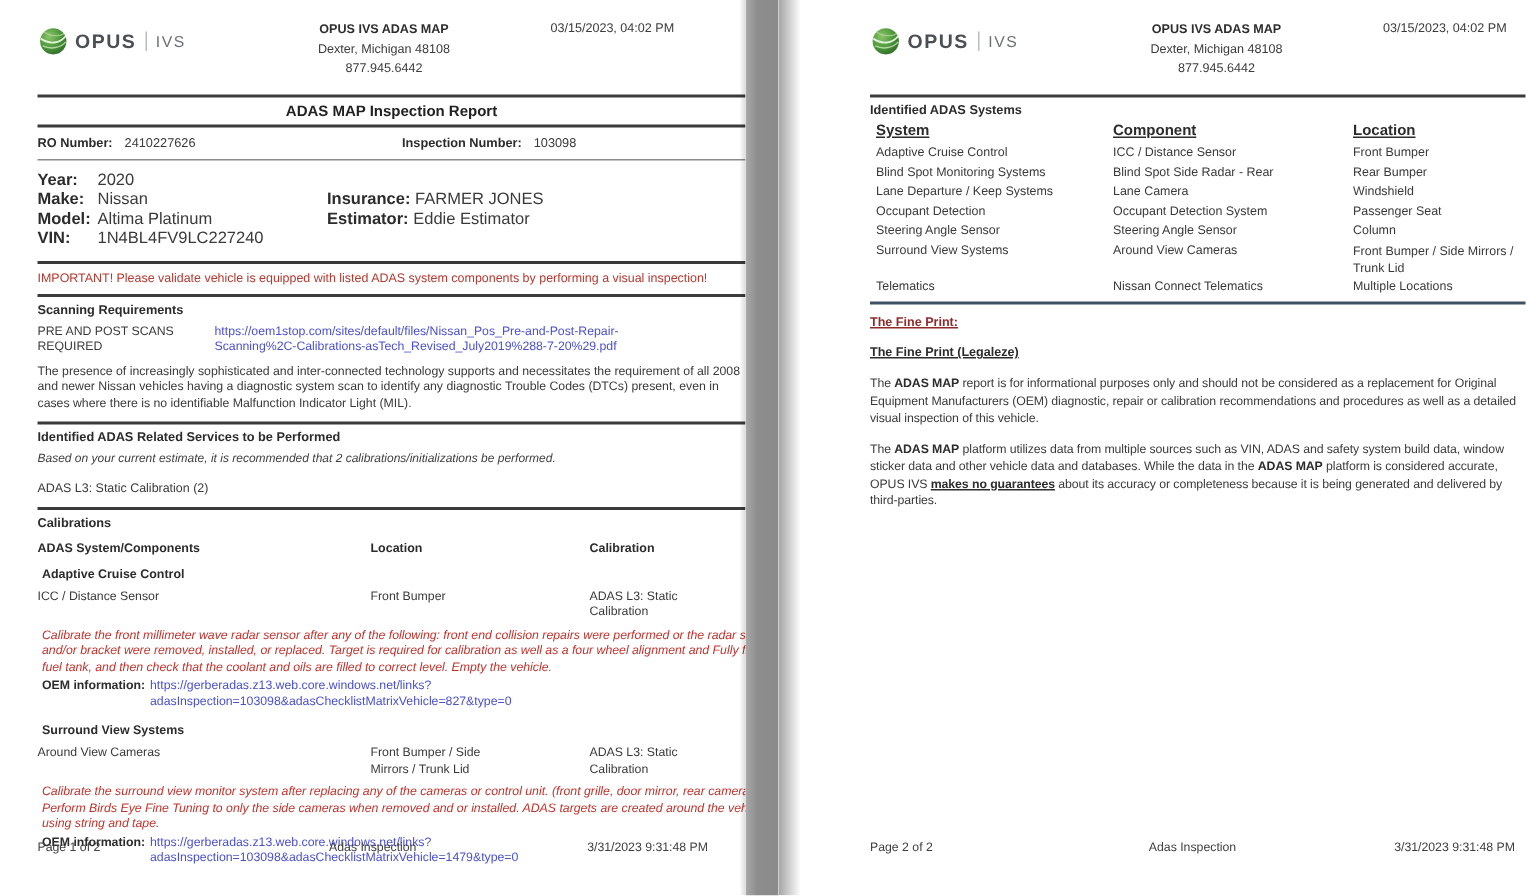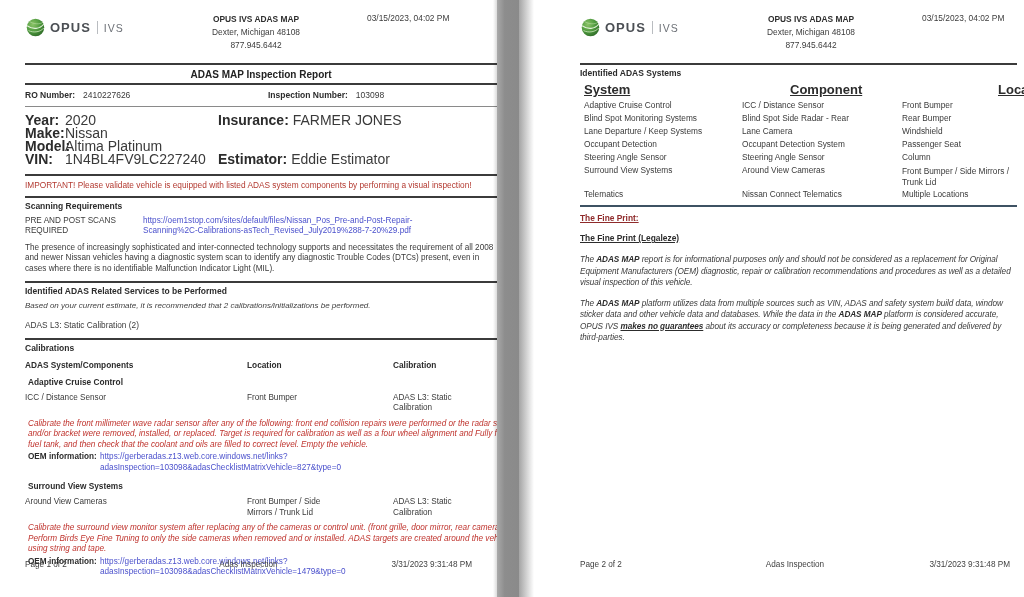--- a/index.html
+++ b/index.html
@@ -37,21 +37,21 @@
   .rule-blue{border-top:2.5px solid #3e5263;}
 
   
   .title-band{margin-top:3px;border-top:2px solid #3b3b3b;border-bottom:2px solid #3b3b3b;padding:4px 0 3px;}
   .report-title{text-align:center;font-size:10px;font-weight:bold;color:#222;}
   .ro-row{display:flex;align-items:baseline;padding:5px 0 6px;font-size:8.5px;}
   .ro-left{width:243px;flex:0 0 auto;}
   .lbl{font-weight:bold;color:#2c2c2c;}
   .val{color:#3a3a3a;}
   .sp8{display:inline-block;width:8px;}
-  .veh{display:flex;padding:7px 0 8px;font-size:14px;}
+  .veh{display:flex;padding:7px 0 8px;font-size:11px;align-items:center;}
   .veh-left{width:193px;flex:0 0 auto;}
   .veh-row{display:flex;line-height:13px;}
   .veh-row .lbl{width:40px;flex:0 0 auto;}
   .veh-right{display:flex;flex-direction:column;justify-content:space-between;line-height:13px;}
   .important{color:#b33a31;font-size:8.3px;line-height:10.5px;padding:4px 0 5px;width:478px;}
   .sec-head{font-size:8.5px;font-weight:bold;color:#2c2c2c;padding:3px 0 2px;}
   .scan-row{display:flex;padding:3px 0 2px;font-size:8.2px;line-height:10.5px;}
   .scan-req{width:118px;flex:0 0 auto;color:#3a3a3a;}
   a.link{color:#4a50cc;text-decoration:none;overflow-wrap:anywhere;cursor:pointer;}
   .scan-link{width:272px;}
@@ -71,31 +71,31 @@
   .oem-link{width:250px;}
   .footer{position:absolute;top:560px;display:flex;font-size:8.2px;color:#3f3f3f;}
   .footer-1{left:25px;width:447px;}
   .footer-2{left:61px;width:430px;}
   .footer .fc{flex:1;text-align:center;}
   .footer .fr{text-align:right;}
   .footer .fl,.footer .fr{width:130px;flex:0 0 auto;}
 
   
   .p2-rule{margin-top:3px;}
-  .sys-cols{display:flex;font-size:13px;font-weight:bold;padding:2px 0;gap:48px;}
+  .sys-cols{display:flex;font-size:10px;font-weight:bold;padding:2px 0;}
   .sys-cols span{text-decoration:underline;color:#2c2c2c;}
   .s1{width:158px;flex:0 0 auto;padding-left:4px;}
   .s2{width:160px;flex:0 0 auto;}
   .s3{width:115px;flex:0 0 auto;}
   .sys-row{display:flex;font-size:8.3px;line-height:13px;}
   .sys-row .s1,.sys-row .s2,.sys-row .s3{line-height:13px;}
   .sys-row .wrap2{line-height:11px;padding-top:2px;}
   .fine-head{font-size:8.4px;font-weight:bold;color:#8f2b2b;text-decoration:underline;padding:6px 0 2px;}
   .fine-sub{font-size:8.4px;font-weight:bold;color:#2c2c2c;padding:8px 0 2px;text-decoration:underline;}
-  .fine-p{font-size:8.2px;line-height:11.5px;margin:9px 0 0;color:#3a3a3a;letter-spacing:-0.05px;font-style:italic;}
+  .fine-p{font-size:8.2px;line-height:11.5px;margin:9px 0 0;color:#3a3a3a;letter-spacing:-0.05px;}
   .fine-p b{color:#2c2c2c;}
   .bu{font-weight:bold;text-decoration:underline;color:#2c2c2c;}
 </style>
 </head>
 <body>
 
 <div class="viewer">
 
   <div class="page page-1">
     <div class="content-1">

